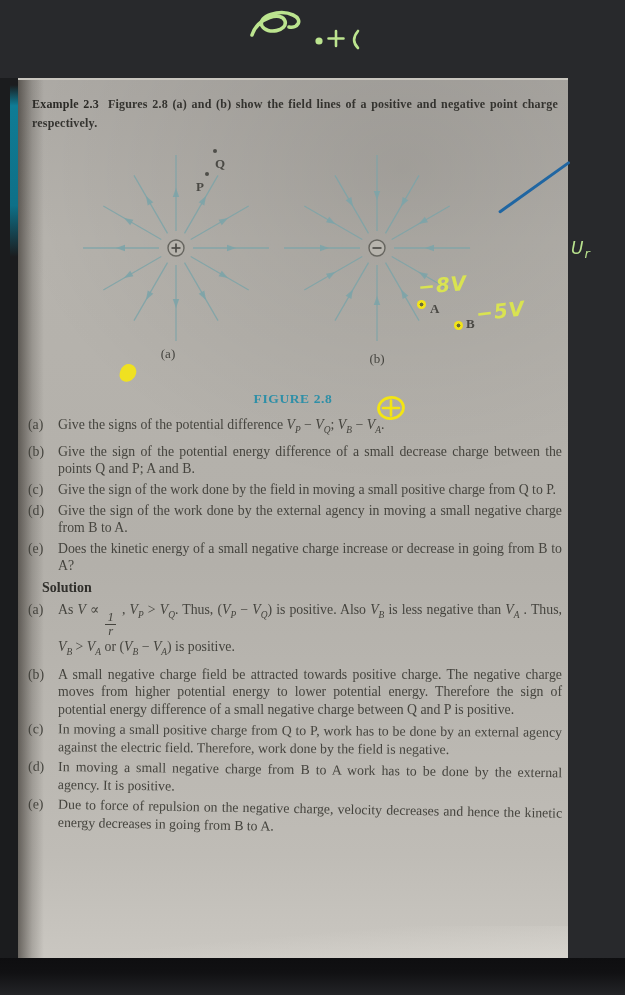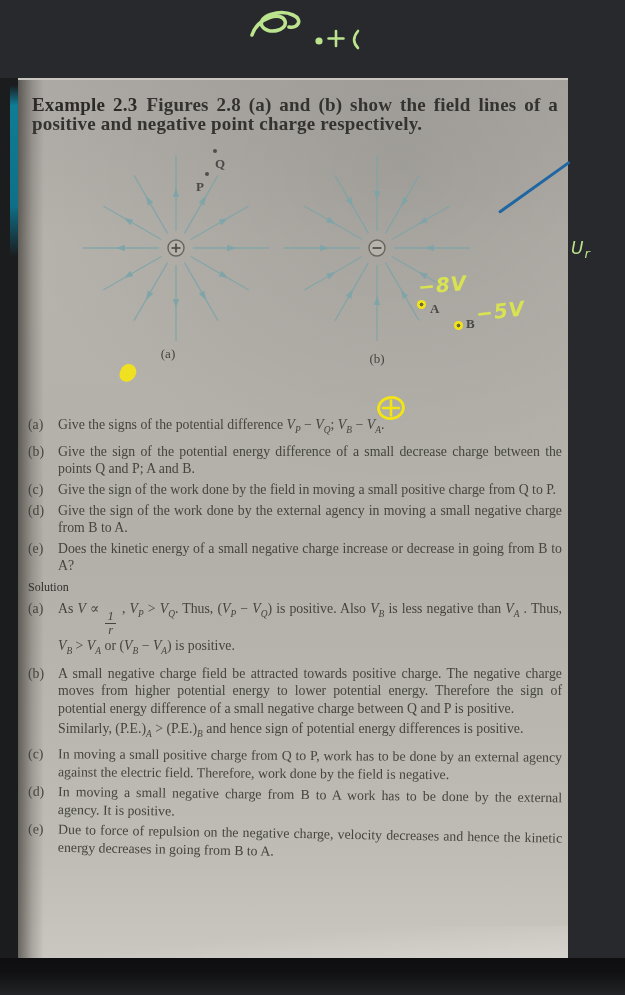--- a/index.html
+++ b/index.html
@@ -23,21 +23,21 @@
   }
   .page::before{ 
     content:"";position:absolute;left:0;top:0;width:26px;height:100%;
     background:linear-gradient(90deg,rgba(25,20,15,.55),rgba(25,20,15,.18) 55%,rgba(0,0,0,0));
   }
   .page::after{ 
     content:"";position:absolute;left:0;bottom:0;width:100%;height:34px;
     background:linear-gradient(175deg,rgba(255,255,255,0) 40%,rgba(240,238,232,.35));
   }
   .header{position:absolute;left:14px;top:15px;width:526px;
-    font-size:19px;line-height:19px;font-weight:bold;color:#34332f;
+    font-size:12px;line-height:19px;font-weight:bold;color:#34332f;
     letter-spacing:.2px;text-align:justify;}
   .header .hlabel{margin-right:9px;color:#2b2a26;}
   
   .figsvg{position:absolute;left:0;top:60px;}
   .pt-label{position:absolute;font-size:13px;color:#4a4944;font-weight:bold;}
   .pt-dot{position:absolute;width:4px;height:4px;border-radius:50%;background:#4f4e49;}
   .fig-sublabel{position:absolute;width:40px;text-align:center;font-size:13px;color:#45443f;}
   .fig-caption{position:absolute;left:0;top:311px;width:100%;text-align:center;
     font-size:13.5px;font-weight:bold;letter-spacing:.6px;color:var(--caption-teal);}
   
@@ -53,21 +53,21 @@
   .ur-note{position:absolute;left:571px;top:238px;font-size:17px;color:var(--hw-green);}
   .ur-note span{font-size:13px;position:relative;top:4px;left:1px;}
   .doodle{position:absolute;left:242px;top:4px;}
   
   .content{position:absolute;left:10px;top:336px;width:534px;z-index:2;color:#45443e;}
   .item{display:flex;gap:5px;margin-bottom:4px;font-size:13.8px;line-height:17px;text-align:justify;}
   .ilabel{flex:0 0 25px;}
   .itext{flex:1;}
   .itext p{margin:0;}
   .itext p + p{margin-top:3px;}
-  .sol-heading{font-size:12px;font-weight:normal;color:#302f2b;margin:6px 0 5px;}
+  .sol-heading{font-size:14px;font-weight:bold;color:#302f2b;margin:6px 14px 5px;}
   .sol-list .item{line-height:17.5px;}
   .sol-list .item:nth-child(3){transform:rotate(.4deg);}
   .sol-list .item:nth-child(4){transform:rotate(.7deg);}
   .sol-list .item:nth-child(5){transform:rotate(1deg);}
   sub{font-size:.68em;font-style:italic;}
   i{font-style:italic;}
   .frac{display:inline-flex;flex-direction:column;vertical-align:-7px;line-height:1.05;
     text-align:center;font-style:italic;margin:0 2px;font-size:.92em;}
   .frac .fn{border-bottom:1px solid #45443e;padding:0 2px;}
 </style>
@@ -163,20 +163,21 @@
 
   <div class="ink-dot" style="left:399px;top:220px;"></div>
   <div class="ink-dot" style="left:436px;top:241px;"></div>
   <div class="hw hw-volt" style="left:400px;top:193px;transform:rotate(-5deg);">−8V</div>
   <div class="hw hw-volt" style="left:458px;top:219px;transform:rotate(-7deg);">−5V</div>
   <div class="pen-stroke"></div>
   <div class="hl-blob"></div>
 
   <div class="fig-sublabel" style="left:130px;top:266px;">(a)</div>
   <div class="fig-sublabel" style="left:339px;top:271px;">(b)</div>
+  <div class="fig-caption">FIGURE 2.8</div>
 
   <svg class="circled-plus" width="38" height="32" viewBox="0 0 38 32">
     <ellipse cx="19" cy="15" rx="12.5" ry="10.5" fill="none" stroke="#f3e513" stroke-width="2.8" transform="rotate(-8 19 15)"></ellipse>
     <path d="M19,7.5 v15 M11,15 h16" fill="none" stroke="#f3e513" stroke-width="2.6" stroke-linecap="round"></path>
   </svg>
 
   <div class="content">
     <div class="q-list">
         <div class="item">
           <span class="ilabel">(a)</span>
@@ -217,21 +218,20 @@
             <p>As <i>V</i> ∝ <span class="frac">
                 <span class="fn">1</span>
                 <span class="fd">r</span>
               </span> , <i>V</i><sub>P</sub> &gt; <i>V</i><sub>Q</sub>. Thus, (<i>V</i><sub>P</sub> − <i>V</i><sub>Q</sub>) is positive. Also <i>V</i><sub>B</sub> is less negative than <i>V</i><sub>A</sub> . Thus, <i>V</i><sub>B</sub> &gt; <i>V</i><sub>A</sub> or (<i>V</i><sub>B</sub> − <i>V</i><sub>A</sub>) is positive.</p>
           </div>
         </div>
         <div class="item">
           <span class="ilabel">(b)</span>
           <div class="itext">
             <p>A small negative charge field be attracted towards positive charge. The negative charge moves from higher potential energy to lower potential energy. Therefore the sign of potential energy difference of a small negative charge between Q and P is positive.</p>
-            <p>Similarly, (P.E.)<sub>A</sub> &gt; (P.E.)<sub>B</sub> and hence sign of potential energy differences is positive.</p>
           </div>
         </div>
         <div class="item">
           <span class="ilabel">(c)</span>
           <div class="itext">
             <p>In moving a small positive charge from Q to P, work has to be done by an external agency against the electric field. Therefore, work done by the field is negative.</p>
           </div>
         </div>
         <div class="item">
           <span class="ilabel">(d)</span>

